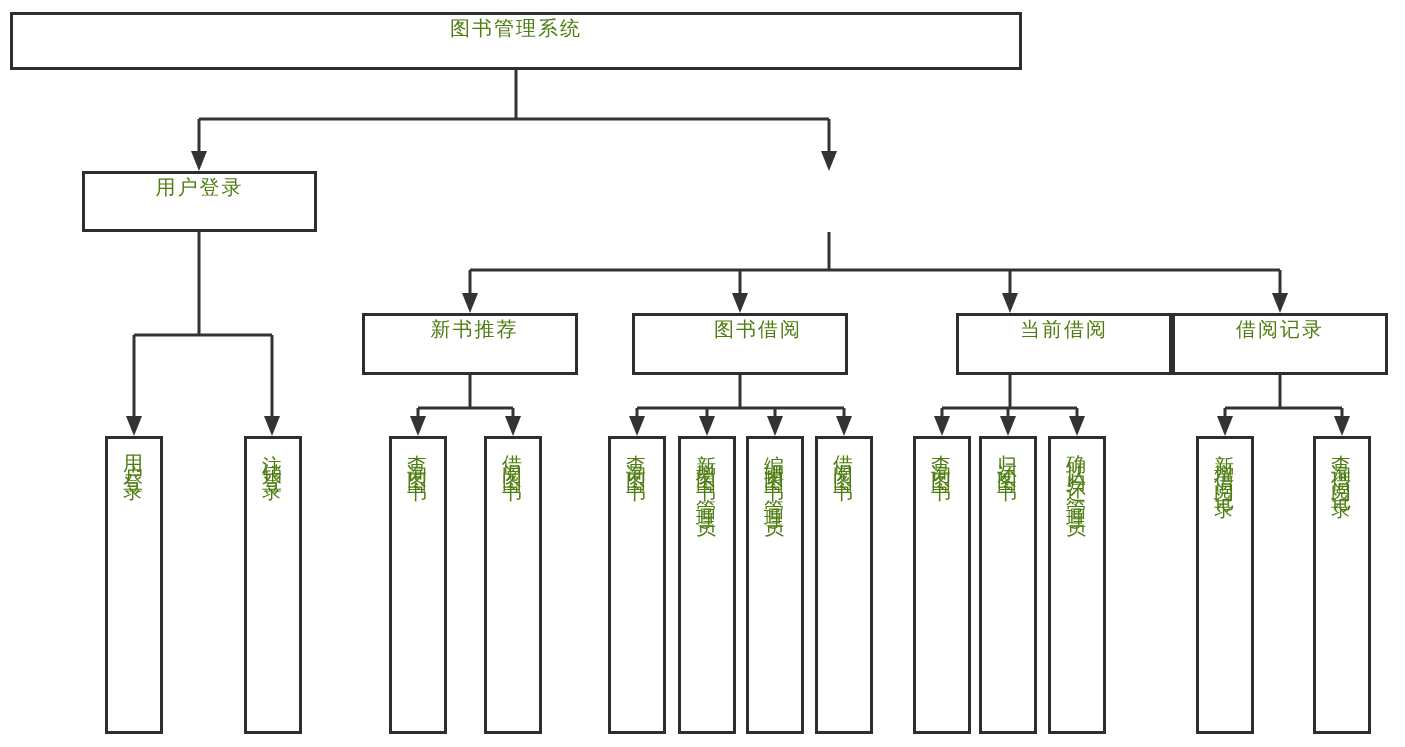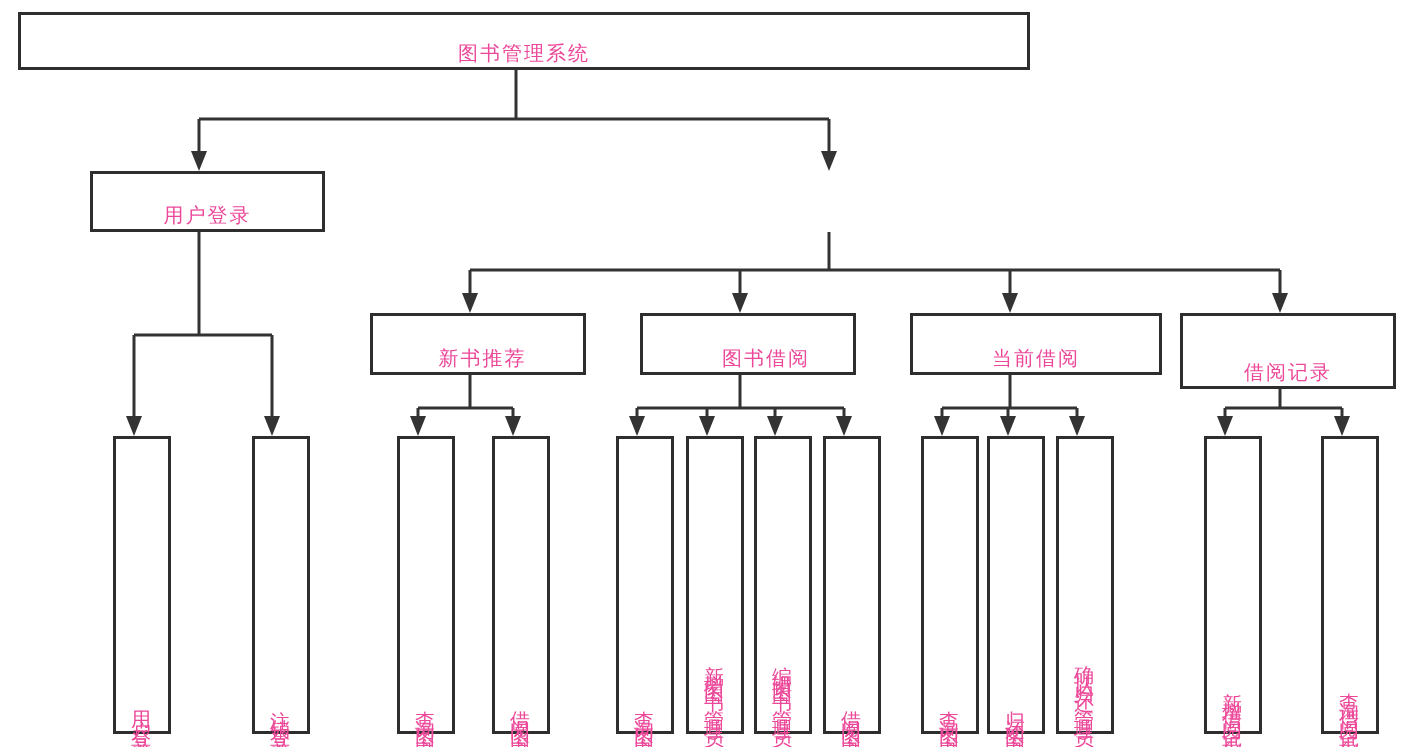--- a/index.html
+++ b/index.html
@@ -11,24 +11,23 @@
     font-family: "Liberation Sans", sans-serif;
     overflow: hidden;
   }
   svg.wires { position: absolute; left: 0; top: 0; width: 1405px; height: 747px; }
   .node {
     position: absolute;
     box-sizing: border-box;
     border: 3px solid #2e2e2e;
     background: #ffffff;
     display: flex;
-    align-items: flex-end;
+    align-items: flex-start;
     justify-content: center;
-    color: #ec4899;
-    margin-left: 8px;
+    color: #4d7c0f;
   }
   .hnode { font-size: 20px; letter-spacing: 2px; }
   .root-node { font-size: 20px; }
   .leaf span {
     writing-mode: vertical-rl;
     text-orientation: mixed;
     font-size: 20px;
     letter-spacing: 9px;
     white-space: nowrap;
   }
@@ -123,24 +122,24 @@
   <div class="node hnode" style="left:82px; top:171px; width:235px; height:61px;">
     <span>用户登录</span>
   </div>
 
   <div class="node hnode" style="left:362px; top:313px; width:216px; height:62px;padding-left:9px;">
     <span>新书推荐</span>
   </div>
   <div class="node hnode" style="left:632px; top:313px; width:216px; height:62px;padding-left:36px;">
     <span>图书借阅</span>
   </div>
-  <div class="node hnode" style="left:902px; top:313px; width:252px; height:62px;">
+  <div class="node hnode" style="left:956px; top:313px; width:216px; height:62px;">
     <span>当前借阅</span>
   </div>
-  <div class="node hnode" style="left:1172px; top:313px; width:216px; height:76px;">
+  <div class="node hnode" style="left:1172px; top:313px; width:216px; height:62px;">
     <span>借阅记录</span>
   </div>
 
   <div class="node leaf" style="left:105px; top:436px; width:58px; height:298px;">
     <span>用户登录</span>
   </div>
   <div class="node leaf" style="left:244px; top:436px; width:58px; height:298px;">
     <span>注销登录</span>
   </div>
 

